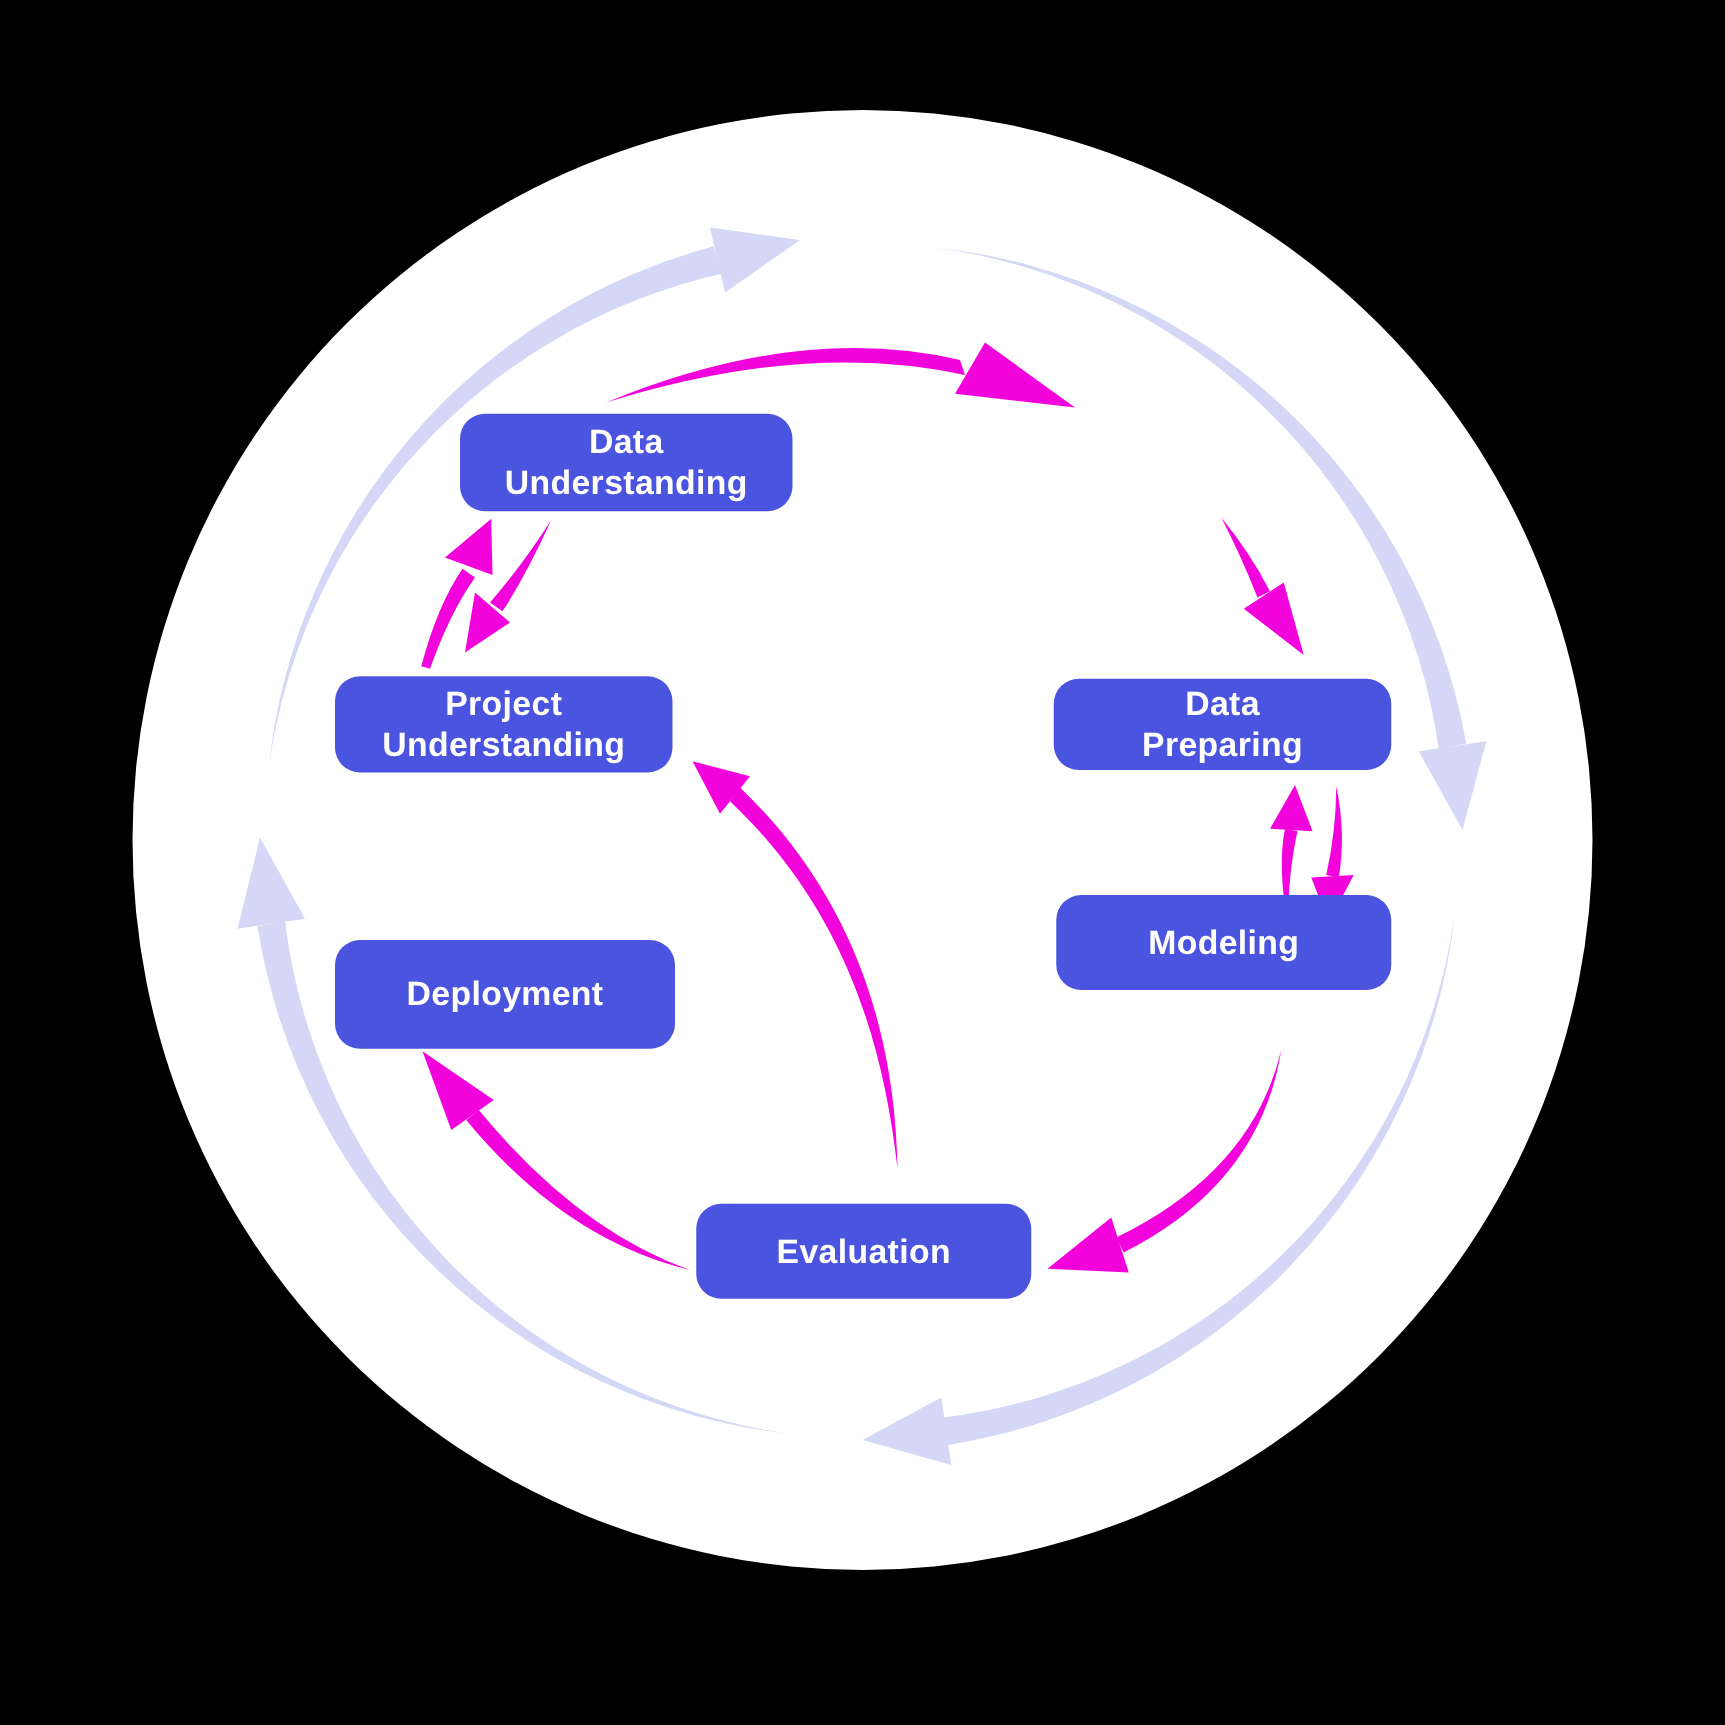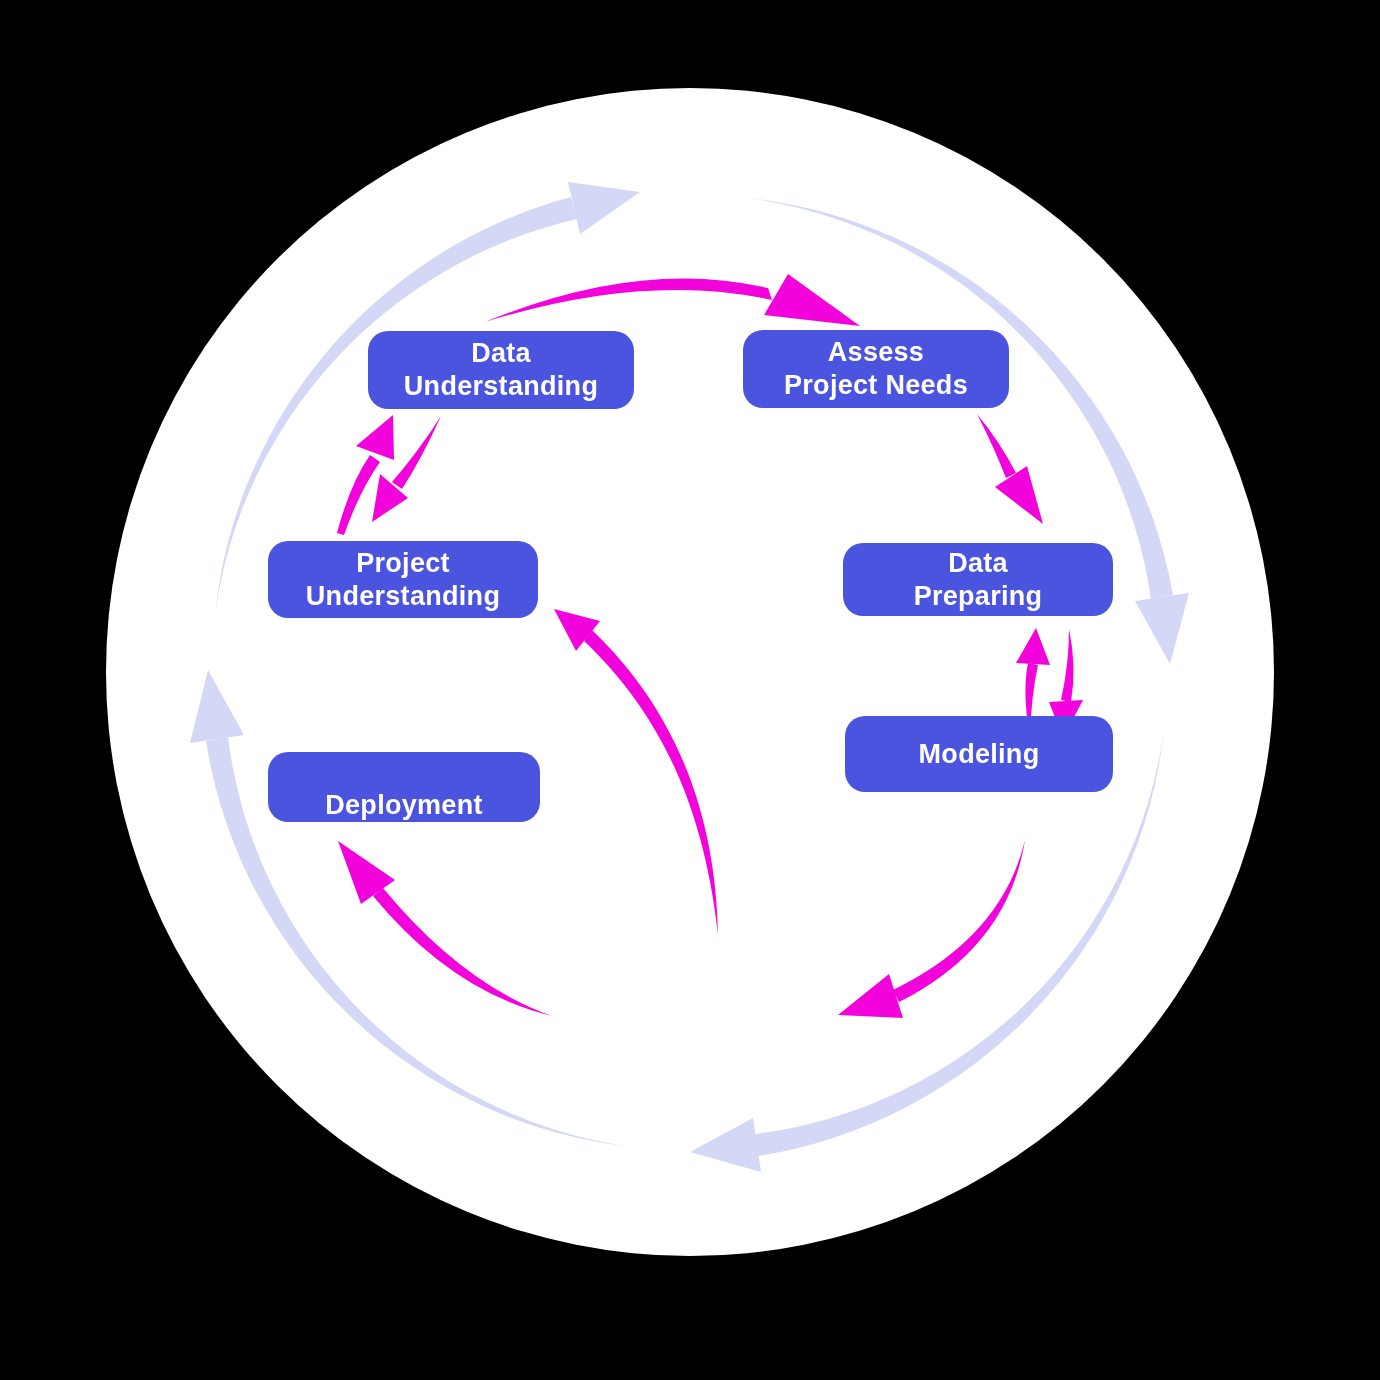--- a/index.html
+++ b/index.html
@@ -29,21 +29,21 @@
     font-size: 27px;
     line-height: 33px;
     letter-spacing: 0.3px;
     white-space: pre-line;
   }
   
   #node-data-understanding   { left: 368px; top: 319px; width: 266px; height: 78px; }
   #node-assess-project-needs { left: 743px; top: 318px; width: 266px; height: 78px; }
   #node-business-understanding { left: 268px; top: 529px; width: 270px; height: 77px; }
   #node-data-preparing       { left: 843px; top: 531px; width: 270px; height: 73px; }
-  #node-deployment           { left: 268px; top: 740px; width: 272px; height: 70px; align-items: flex-end; }
+  #node-deployment           { left: 268px; top: 740px; width: 272px; height: 87px; }
   #node-modeling             { left: 845px; top: 704px; width: 268px; height: 76px; }
   #node-evaluation           { left: 557px; top: 951px; width: 268px; height: 76px; }
 </style>
 </head>
 <body>
 
 <div id="stage">
 
   <svg id="decor" width="1380" height="1380" viewBox="0 0 1380 1380">
 
@@ -111,37 +111,36 @@
         <polygon points="372,510 408,486 380,462"></polygon>
       </g>
     </g>
   </svg>
 
   <div class="node" id="node-data-understanding">
     <span>Data
 Understanding</span>
   </div>
 
-  <div class="node" id="node-assess-project-needs">
-    <span>Assess
-Project Needs</span>
-  </div>
 
   <div class="node" id="node-business-understanding">
     <span>Project
 Understanding</span>
   </div>
 
   <div class="node" id="node-data-preparing">
     <span>Data
 Preparing</span>
   </div>
 
   <div class="node" id="node-deployment">
     <span>Deployment</span>
   </div>
 
   <div class="node" id="node-modeling">
     <span>Modeling</span>
   </div>
 
+  <div class="node" id="node-evaluation">
+    <span>Evaluation</span>
+  </div>
 
 </div>
 
 </body></html>

